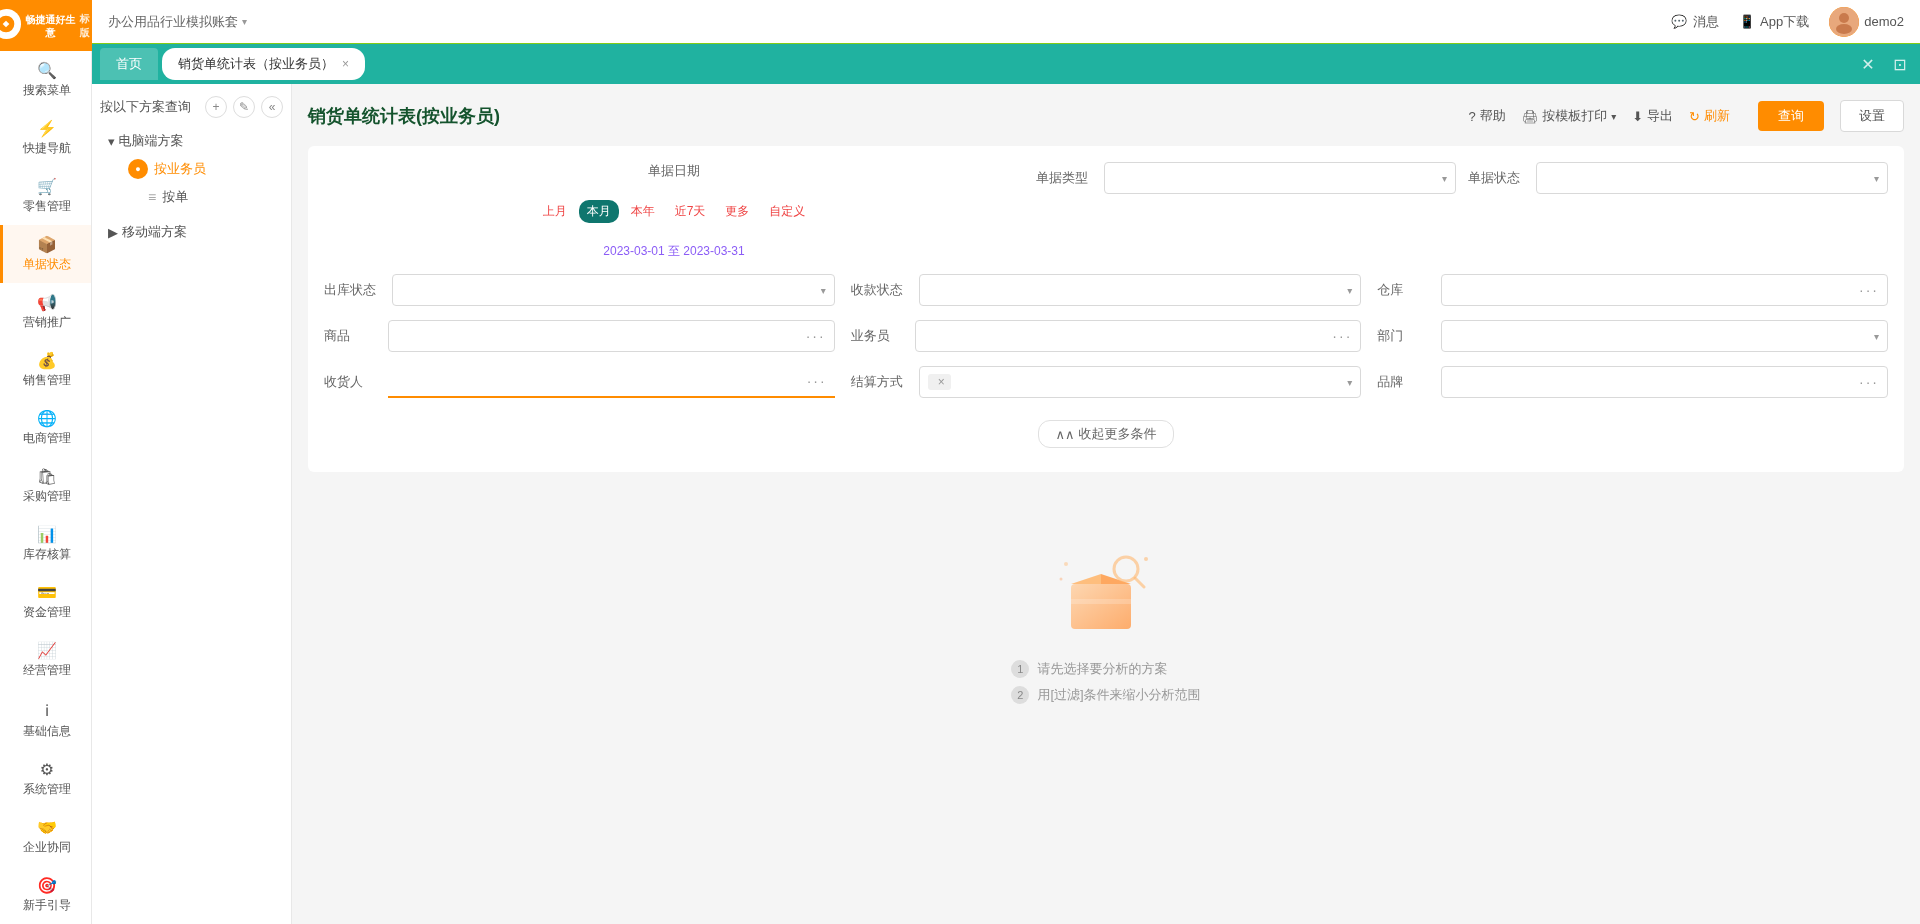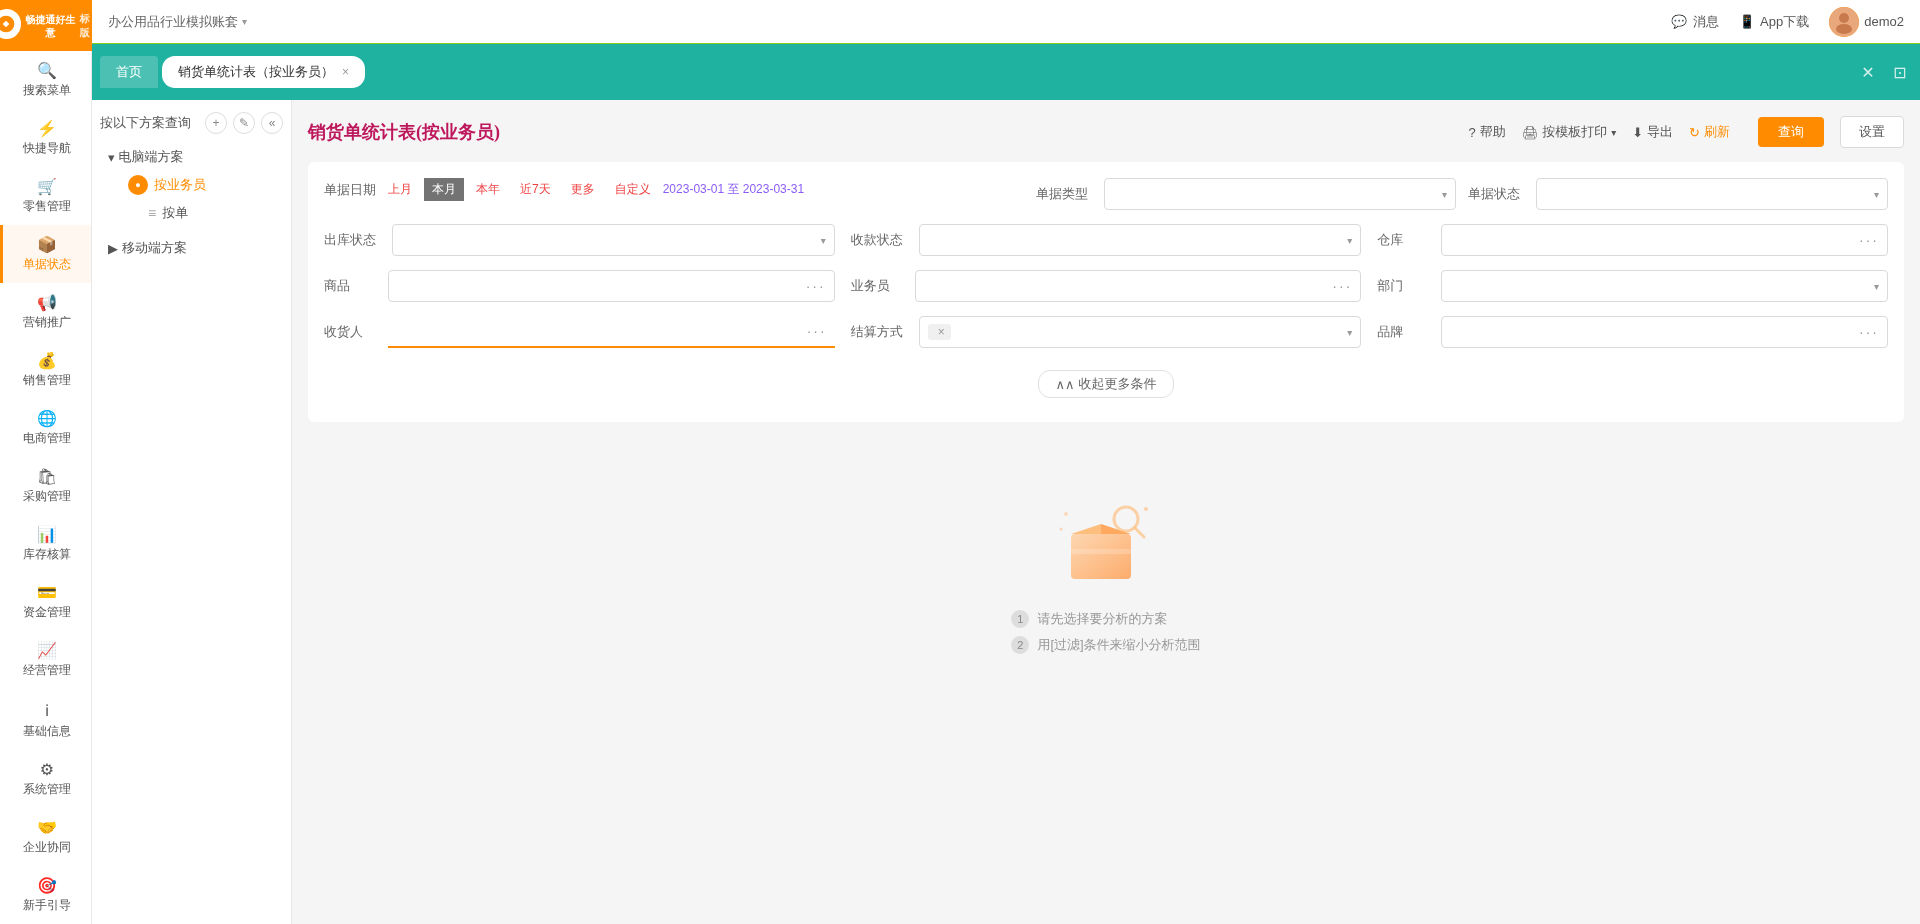--- a/index.html
+++ b/index.html
@@ -104,21 +104,21 @@
       display: flex;
       align-items: center;
       justify-content: center;
       color: #fff;
       font-size: 12px;
       overflow: hidden;
     }
 
     
     .tab-bar {
-      height: 56px;
+      height: 40px;
       background: #20b2a0;
       display: flex;
       align-items: center;
       padding: 0 8px;
       gap: 4px;
       flex-shrink: 0;
     }
     .tab-item {
       height: 32px;
       padding: 0 16px;
@@ -274,22 +274,21 @@
     
     .page-header {
       display: flex;
       align-items: center;
       justify-content: space-between;
       margin-bottom: 14px;
     }
     .page-title {
       font-size: 18px;
       font-weight: 600;
-      color: #be185d;
-      font-family: Liberation Serif, serif;
+      color: #14532d;
     }
     .page-actions {
       display: flex;
       align-items: center;
       gap: 16px;
     }
     .page-action-btn {
       display: flex;
       align-items: center;
       gap: 4px;
@@ -354,23 +353,23 @@
       gap: 4px;
     }
     .date-tab {
       padding: 3px 8px;
       font-size: 12px;
       cursor: pointer;
       color: #ef4444;
       border-radius: 3px;
     }
     .date-tab.active {
-      background: #737373;
+      background: #0f766e;
       color: #fff;
-      border-radius: 0;
+      border-radius: 10px;
     }
     .date-range {
       color: #8b5cf6;
       font-size: 12px;
     }
 
     
     .filter-control.underline {
       border: none;
       border-bottom: 2px solid #ff8c00;
@@ -642,21 +641,21 @@
           </div>
           <button class="btn-primary" style="min-width:64px;margin-left:12px;">查询</button>
           <button class="btn-secondary" style="min-width:64px;">设置</button>
         </div>
       </div>
 
       <div class="filter-card">
 
         <div style="display:flex;align-items:flex-start;gap:12px;margin-bottom:14px;">
           <div style="display:flex;flex-direction:column;gap:4px;flex:2;">
-            <div style="display:flex;align-items:center;gap:4px;">
+            <div style="display:flex;align-items:center;gap:20px;flex-direction:column;">
               <span class="filter-label">单据日期</span>
               <div class="date-tabs">
                 <div class="date-tab">
                   <span>上月</span>
                 </div>
                 <div class="date-tab active">
                   <span>本月</span>
                 </div>
                 <div class="date-tab">
                   <span>本年</span>

